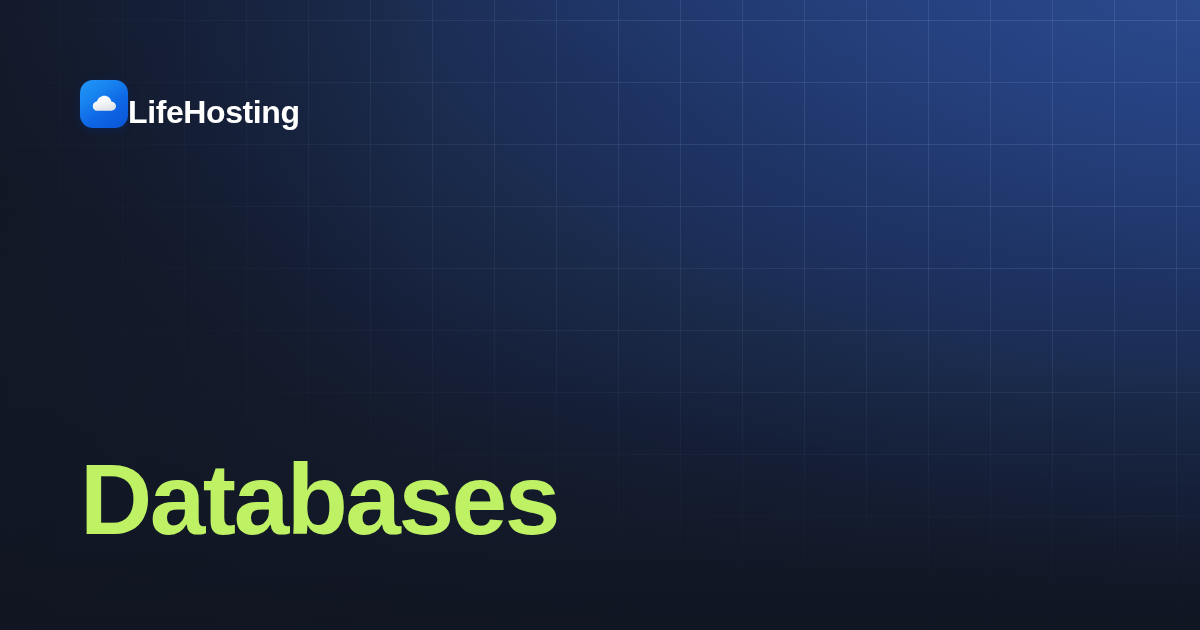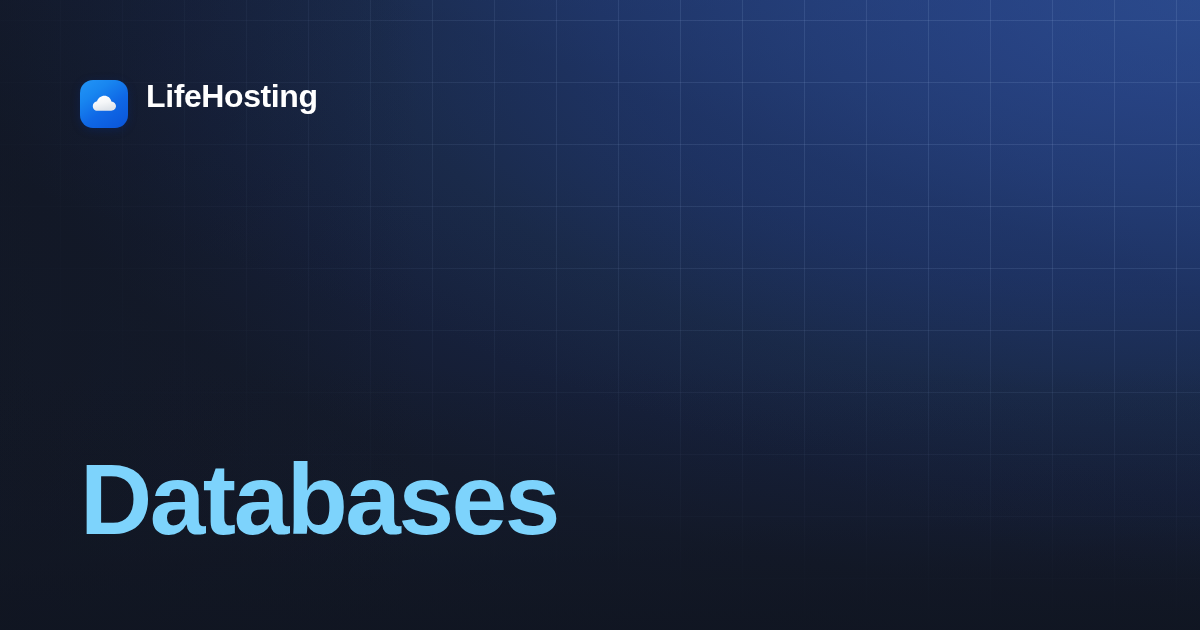--- a/index.html
+++ b/index.html
@@ -95,22 +95,21 @@
       linear-gradient(to top, rgba(16,21,33,0.85) 0%, rgba(16,21,33,0.25) 18%, rgba(16,21,33,0) 42%),
       linear-gradient(to right, rgba(16,21,33,0.55) 0%, rgba(16,21,33,0.0) 35%);
   }
 
   
   .brand {
     position: absolute;
     left: 80px;
     top: 80px;
     display: flex;
-    align-items: flex-start;
-    gap: 18px;
+    align-items: flex-end;
   }
 
   .brand-mark {
     width: 48px;
     height: 48px;
     border-radius: 13px;
     background: linear-gradient(145deg, #2295f7 0%, #1886f0 28%, #0e६6e4 55%, #0a54d8 100%);
     background: linear-gradient(145deg, #2295f7 0%, #1886f0 28%, #0f68e6 58%, #0a54d8 100%);
     box-shadow: 0 2px 8px rgba(8,40,110,0.45);
     display: flex;
@@ -127,21 +126,21 @@
     letter-spacing: -0.4px;
     line-height: 1;
     white-space: nowrap;
   }
 
   
   .page-title {
     position: absolute;
     left: 80px;
     top: 444px;
-    color: #7dd3fc;
+    color: #bef264;
     font-size: 100px;
     font-weight: 700;
     letter-spacing: -2.5px;
     line-height: 1.1;
     white-space: nowrap;
     margin: 0;
   }
 </style>
 </head>
 <body>

